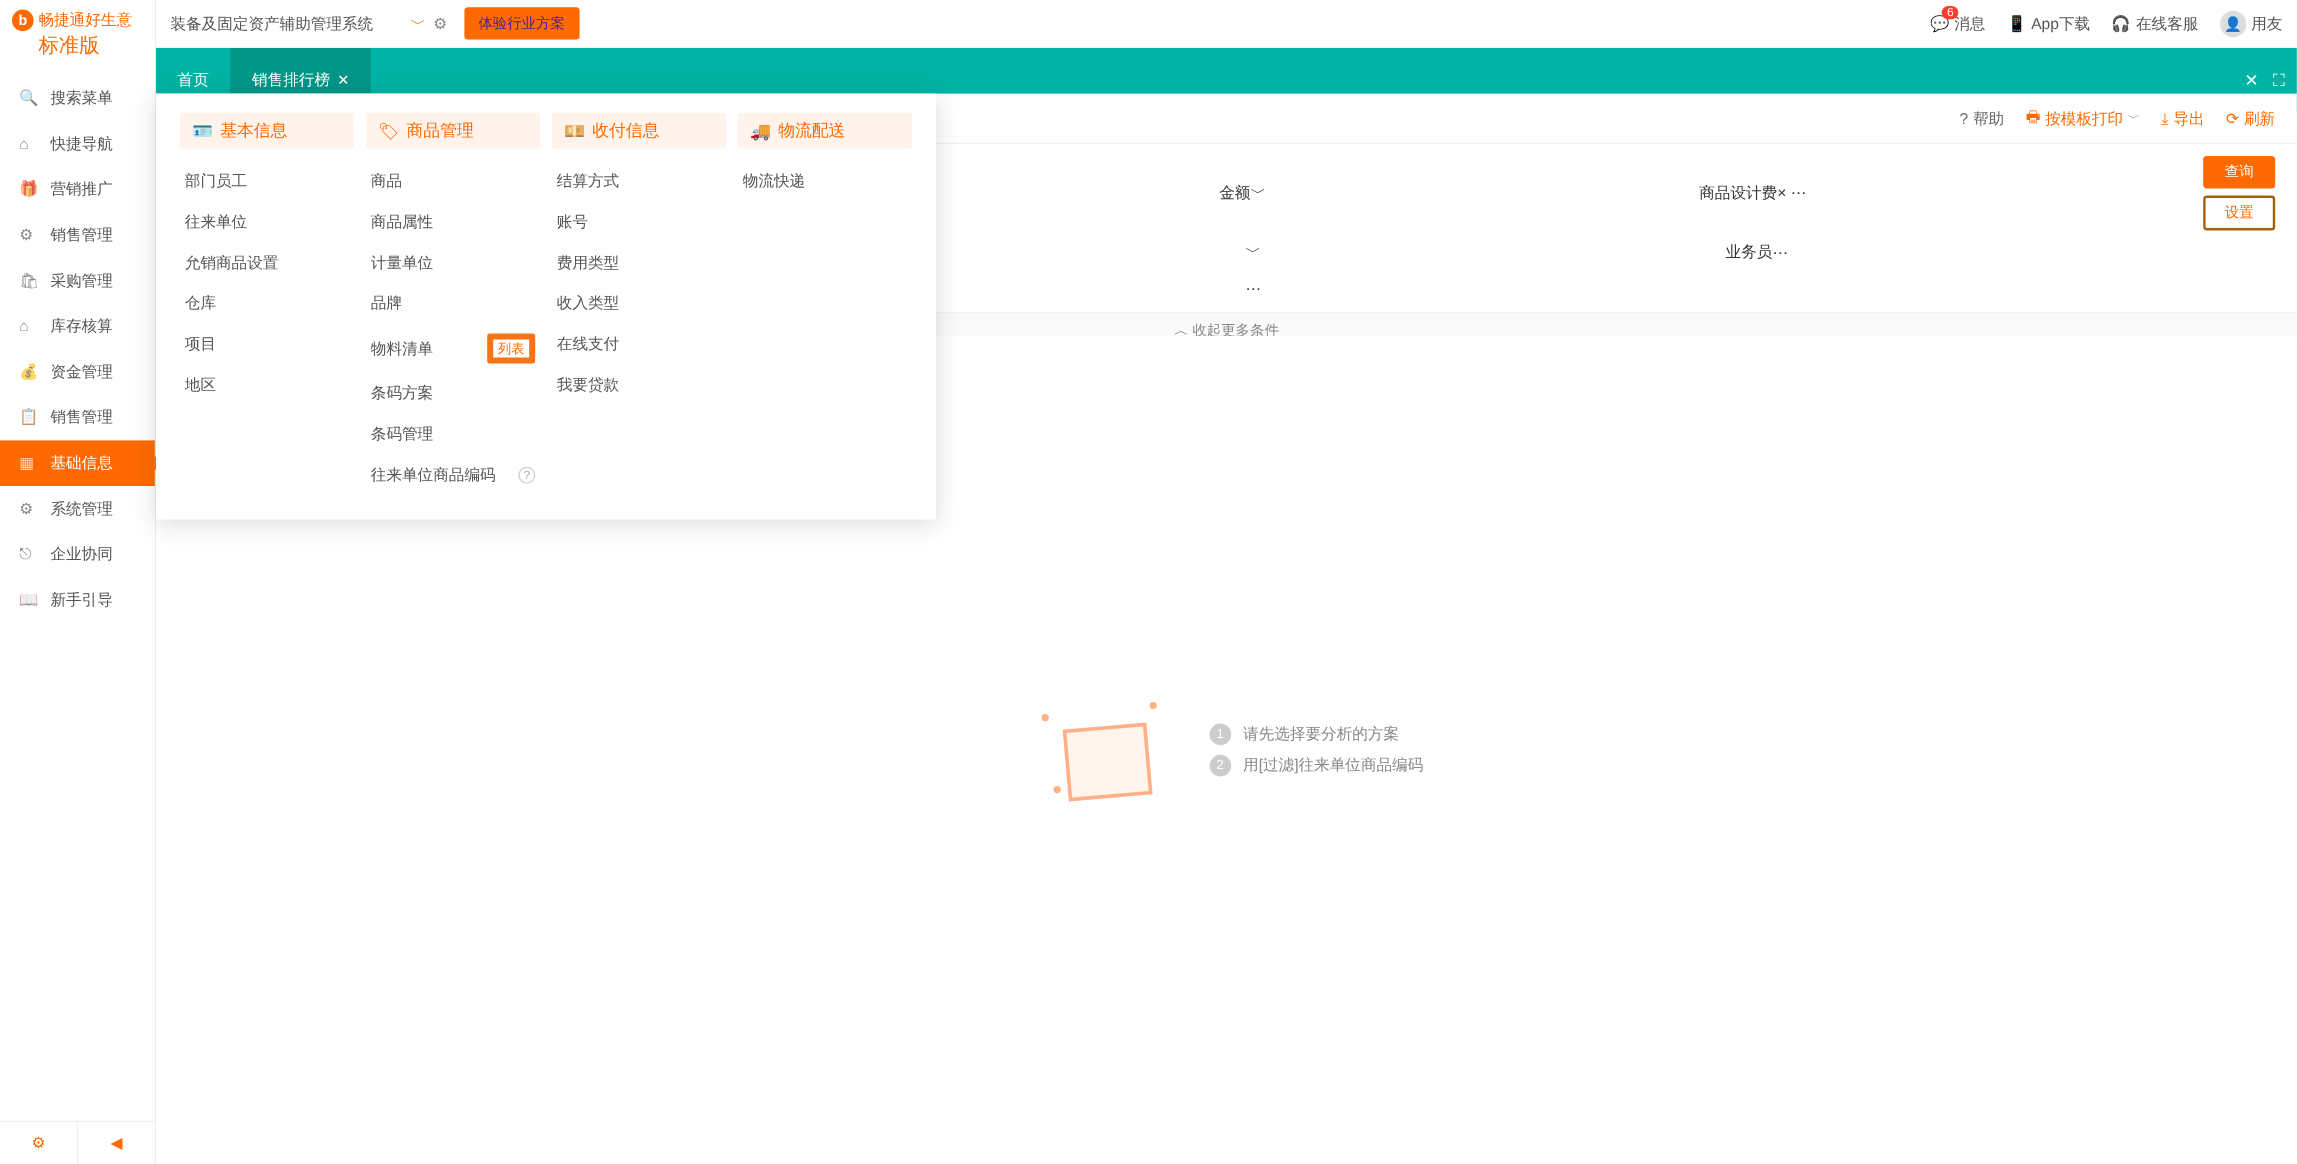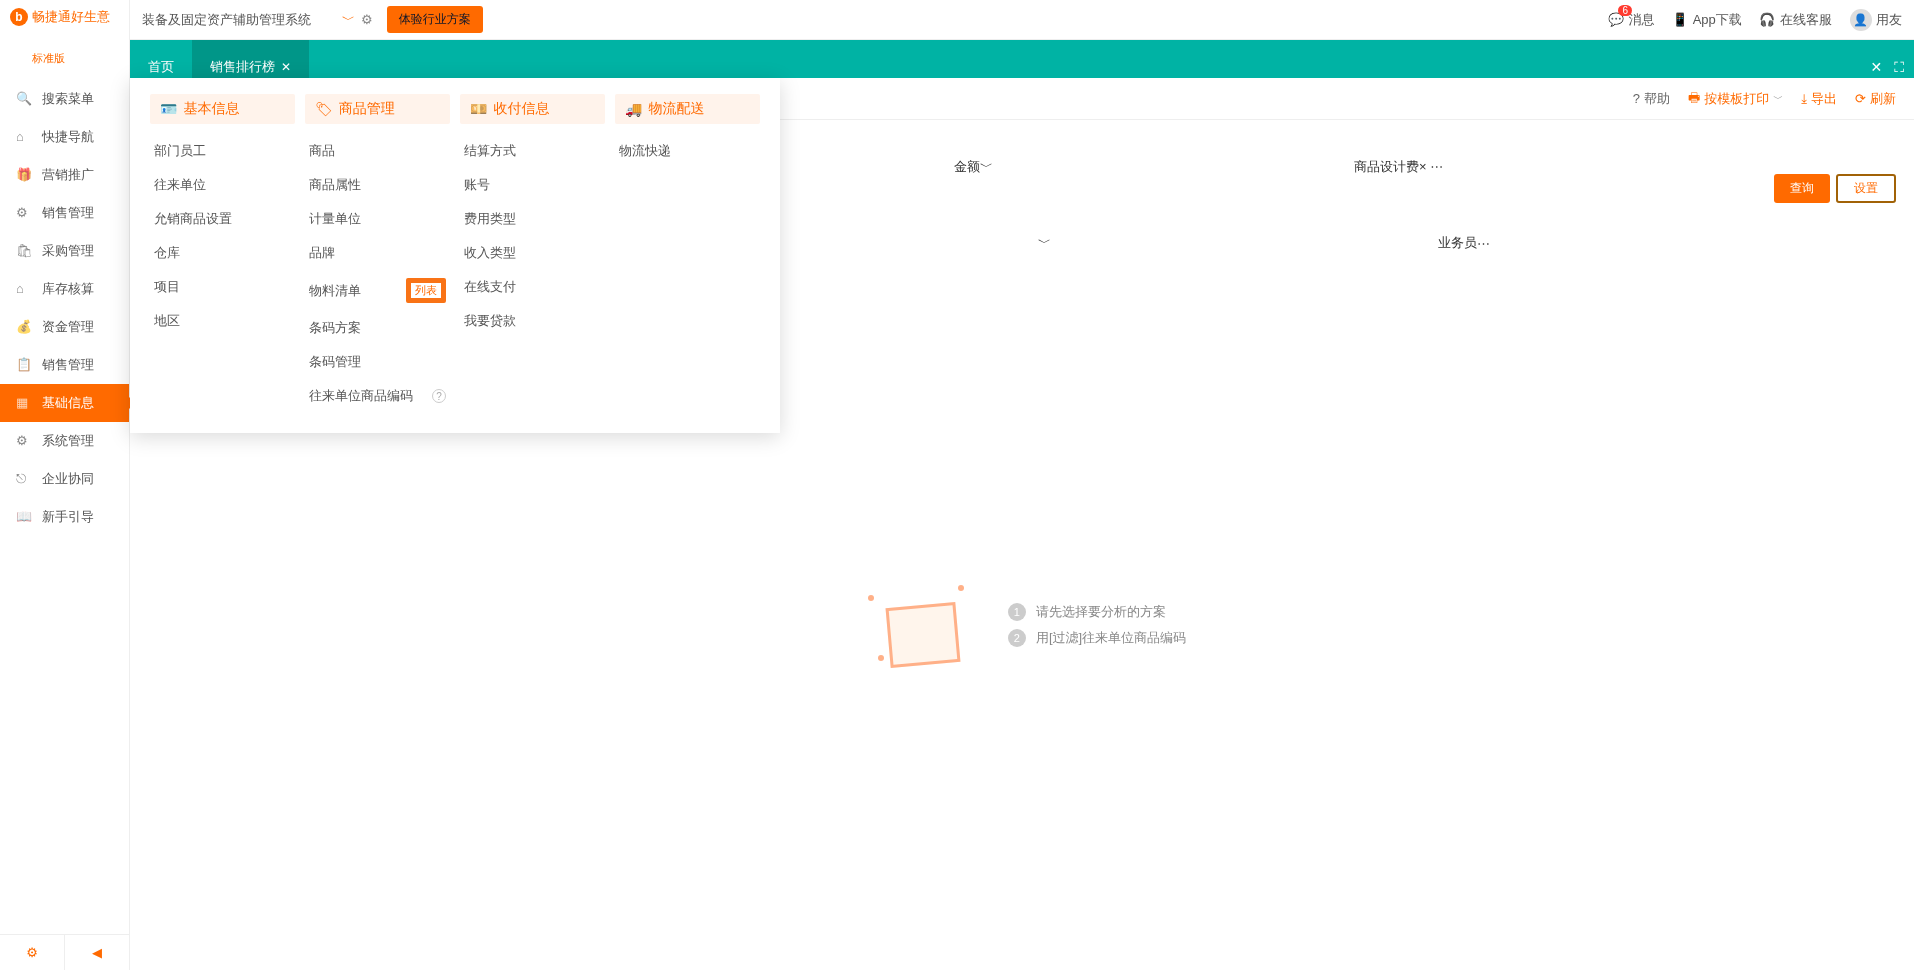--- a/index.html
+++ b/index.html
@@ -4,35 +4,35 @@
 <style>
 * { margin: 0; padding: 0; box-sizing: border-box; font-family: "Microsoft YaHei", Arial, sans-serif; }
 body { background: #f5f5f5; font-size: 13px; color: #333; overflow: hidden; width: 1914px; height: 970px; }
 
 
 .sidebar { position: absolute; left: 0; top: 0; width: 130px; height: 100%; background: #fff; border-right: 1px solid #eee; }
 .logo-area { padding: 8px 10px; }
 .logo-area .brand { display: flex; align-items: center; gap: 4px; }
 .logo-area .brand-icon { width: 18px; height: 18px; background: #ff6a00; border-radius: 50%; display: flex; align-items: center; justify-content: center; color: #fff; font-weight: bold; font-size: 12px; }
 .logo-area .brand-text { color: #ff6a00; font-size: 13px; font-weight: 500; }
-.logo-area .edition { color: #ff6a00; font-size: 11px; margin-left: 22px; margin-top: 25px; }
+.logo-area .edition { color: #ff6a00; font-size: 17px; margin-left: 22px; }
 .nav { margin-top: 6px; }
 .nav-item { display: flex; align-items: center; gap: 10px; padding: 10px 16px; color: #555; cursor: pointer; font-size: 13px; }
 .nav-item.active { background: #ff6a00; color: #fff; position: relative; }
 .nav-item.active::after { content: ""; position: absolute; right: 0; top: 50%; transform: translateY(-50%); border-left: 6px solid #ff6a00; border-top: 6px solid transparent; border-bottom: 6px solid transparent; right: -6px; }
 .sidebar-footer { position: absolute; bottom: 0; left: 0; width: 100%; border-top: 1px solid #eee; display: flex; }
 .sidebar-footer .sf-btn { flex: 1; text-align: center; padding: 10px 0; color: #ff6a00; cursor: pointer; }
 .sidebar-footer .sf-btn:first-child { border-right: 1px solid #eee; }
 
 
 .header { position: absolute; left: 130px; top: 0; right: 0; height: 40px; background: #fff; border-bottom: 1px solid #eee; display: flex; align-items: center; padding: 0 12px; }
 .header .sys-select { display: flex; align-items: center; gap: 8px; color: #555; font-size: 13px; width: 200px; }
 .header .chev { color: #ff6a00; }
 .header .gear { color: #888; margin-left: 6px; }
-.header .exp-btn { margin-left: 14px; background: #ff6a00; color: #0f172a; border: none; padding: 5px 12px; border-radius: 3px; font-size: 12px; cursor: pointer; }
+.header .exp-btn { margin-left: 14px; background: #ff6a00; color: #4c1d95; border: none; padding: 5px 12px; border-radius: 3px; font-size: 12px; cursor: pointer; }
 .header-right { margin-left: auto; display: flex; align-items: center; gap: 18px; color: #555; font-size: 13px; }
 .msg-wrap { position: relative; display: flex; align-items: center; gap: 4px; }
 .msg-badge { position: absolute; top: -6px; left: 10px; background: #ff3b30; color: #fff; font-size: 10px; border-radius: 8px; padding: 0 4px; min-width: 14px; text-align: center; }
 .hr-item { display: flex; align-items: center; gap: 4px; cursor: pointer; }
 .avatar { width: 22px; height: 22px; border-radius: 50%; background: #ddd; display: inline-flex; align-items: center; justify-content: center; color: #888; font-size: 12px; }
 
 
 .tabbar { position: absolute; left: 130px; top: 40px; right: 0; height: 54px; background: #00b3a4; display: flex; align-items: stretch; }
 .tab { padding: 0 18px; display: flex; align-items: center; color: #fff; font-size: 13px; cursor: pointer; gap: 6px; }
 .tab.active { background: #009688; justify-content: flex-end; }
@@ -43,21 +43,21 @@
 
 .subbar { position: absolute; left: 130px; top: 78px; right: 0; height: 42px; background: #fff; border-bottom: 1px solid #eee; display: flex; align-items: center; justify-content: flex-end; padding: 0 18px; gap: 18px; color: #666; font-size: 13px; }
 .subbar .item { display: flex; align-items: center; gap: 4px; cursor: pointer; }
 .subbar .item.orange { color: #ff6a00; }
 .subbar .chev-sm { font-size: 10px; color: #999; }
 
 
 .filters { position: absolute; left: 130px; top: 120px; right: 0; background: #fff; padding: 10px 18px 0; }
 .filter-grid { display: flex; gap: 40px; }
 .filter-col { display: flex; align-items: center; }
-.btn-col { display: flex; gap: 6px; margin-left: 20px; margin-top: 44px; }
+.btn-col { display: flex; flex-direction: column; gap: 6px; margin-left: 20px; }
 .btn-primary { background: #ff6a00; color: #fff; border: none; padding: 5px 16px; border-radius: 3px; font-size: 12px; cursor: pointer; }
 .btn-outline { background: #fff; color: #ff6a00; border: 2px solid #a16207; padding: 4px 16px; border-radius: 3px; font-size: 12px; cursor: pointer; }
 .collapse-bar { text-align: center; padding: 6px 0; background: #fafafa; color: #888; font-size: 12px; margin: 8px -18px 0; border-top: 1px solid #f0f0f0; cursor: pointer; }
 
 
 .content { position: absolute; left: 130px; top: 280px; right: 0; bottom: 0; background: #fff; display: flex; align-items: center; justify-content: center; flex-direction: row; gap: 30px; }
 .empty-illust { width: 120px; height: 120px; position: relative; }
 .empty-box { position: absolute; width: 70px; height: 60px; border: 3px solid #ffb088; background: #fff5ec; left: 30px; top: 40px; transform: rotate(-5deg); }
 .empty-dots { position: absolute; width: 6px; height: 6px; background: #ffb088; border-radius: 50%; }
 .empty-steps { color: #888; font-size: 13px; }

